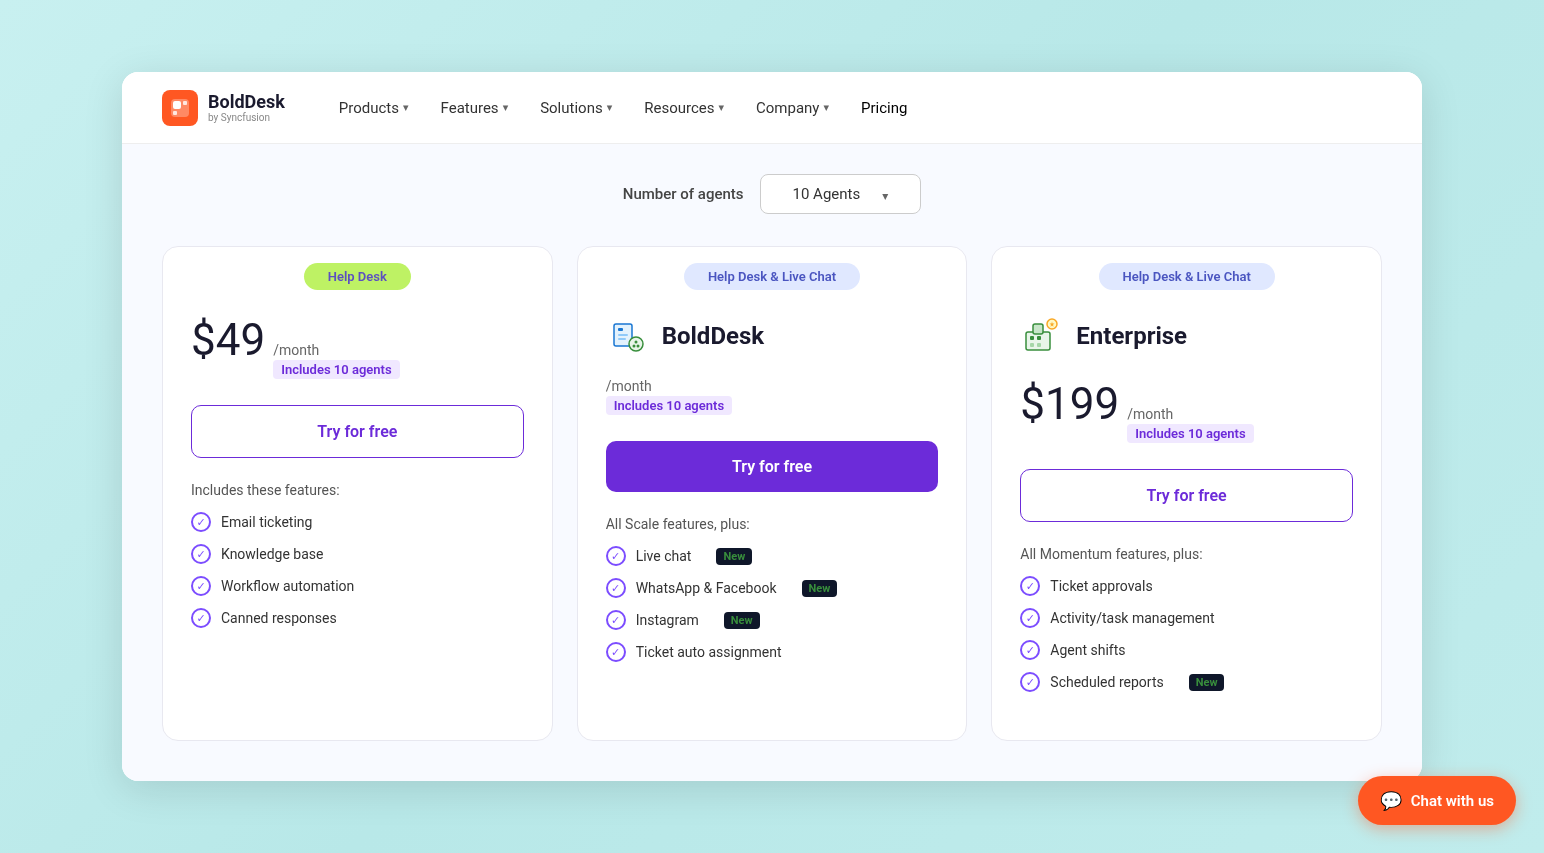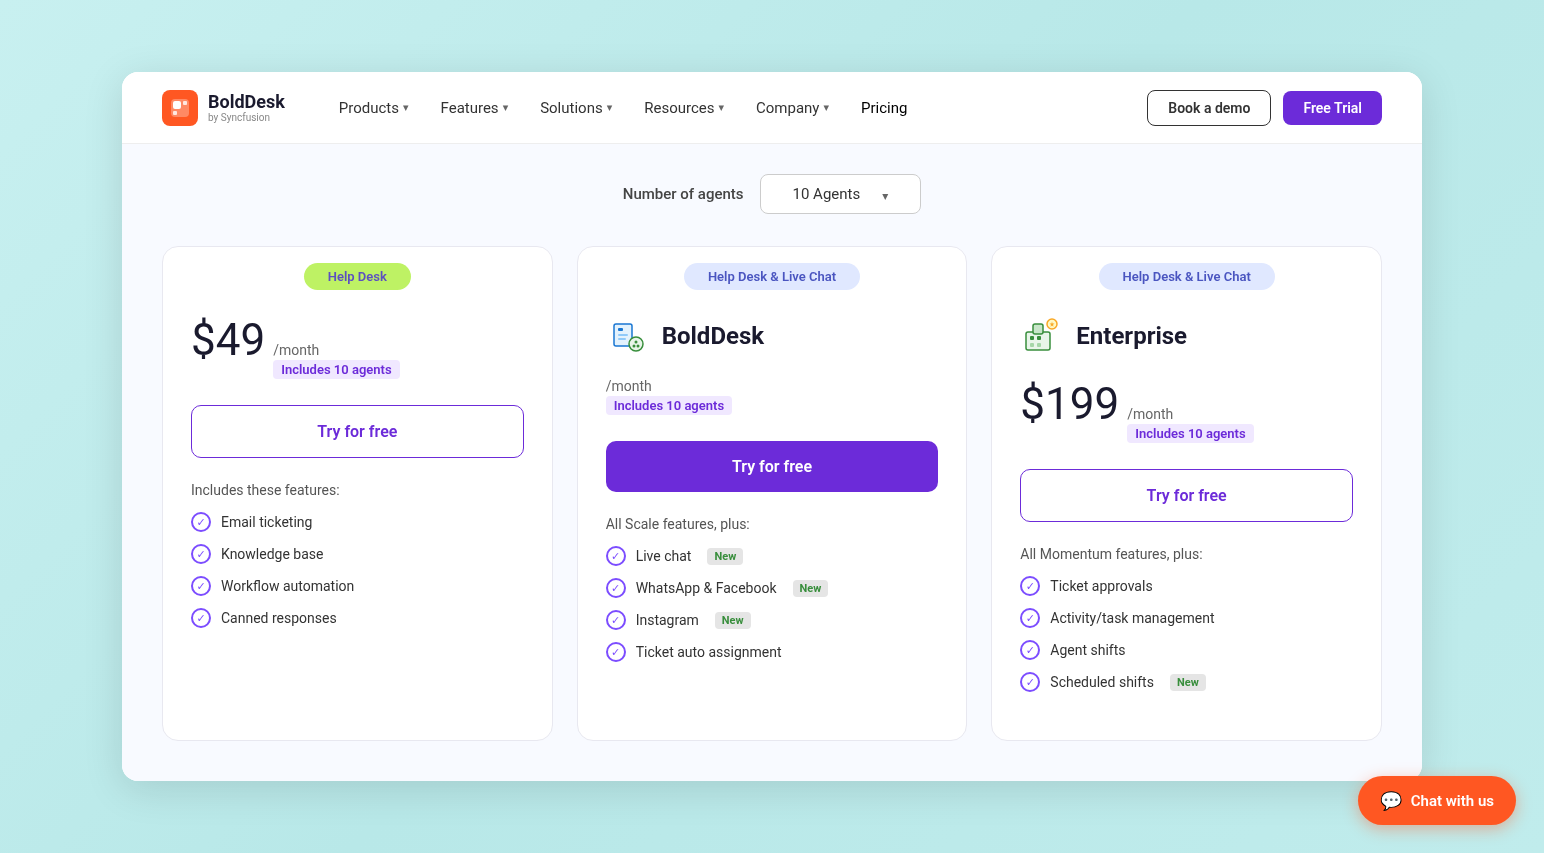--- a/index.html
+++ b/index.html
@@ -282,27 +282,27 @@
       border: 2px solid #7c4dff;
       display: flex;
       align-items: center;
       justify-content: center;
       flex-shrink: 0;
       color: #7c4dff;
       font-size: 11px;
     }
     .new-badge {
       display: inline-block;
-      background: #e5e5e5;
+      background: #0f172a;
       color: #388e3c;
       font-size: 11px;
       font-weight: 700;
       padding: 2px 7px;
       border-radius: 4px;
-      margin-left: 6px;
+      margin-left: 15px;
       vertical-align: middle;
     }
     
     .chat-btn {
       position: fixed;
       bottom: 28px;
       right: 28px;
       background: #ff5722;
       color: #fff;
       padding: 14px 22px;
@@ -357,24 +357,20 @@
       <button class="nav-item">
         <span>Resources</span>
         <span class="chevron">▾</span>
       </button>
       <button class="nav-item">
         <span>Company</span>
         <span class="chevron">▾</span>
       </button>
       <button class="nav-pricing">Pricing</button>
     </div>
-    <div class="nav-actions">
-      <button class="btn-demo">Book a demo</button>
-      <button class="btn-free-trial">Free Trial</button>
-    </div>
   </nav>
 
   <div class="main-content">
 
     <div class="agents-selector">
       <span class="agents-label">Number of agents</span>
       <div class="agents-select">
         <span>10 Agents</span>
         <span class="agents-select-chevron">▾</span>
       </div>
@@ -496,21 +492,21 @@
             <li class="feature-item">
               <span class="feature-check">✓</span>
               <span>Activity/task management</span>
             </li>
             <li class="feature-item">
               <span class="feature-check">✓</span>
               <span>Agent shifts</span>
             </li>
             <li class="feature-item">
               <span class="feature-check">✓</span>
-              <span>Scheduled shifts</span>
+              <span>Scheduled reports</span>
               <span class="new-badge">New</span>
             </li>
           </ul>
         </div>
       </div>
 
     </div>
   </div>
 </div>
 

